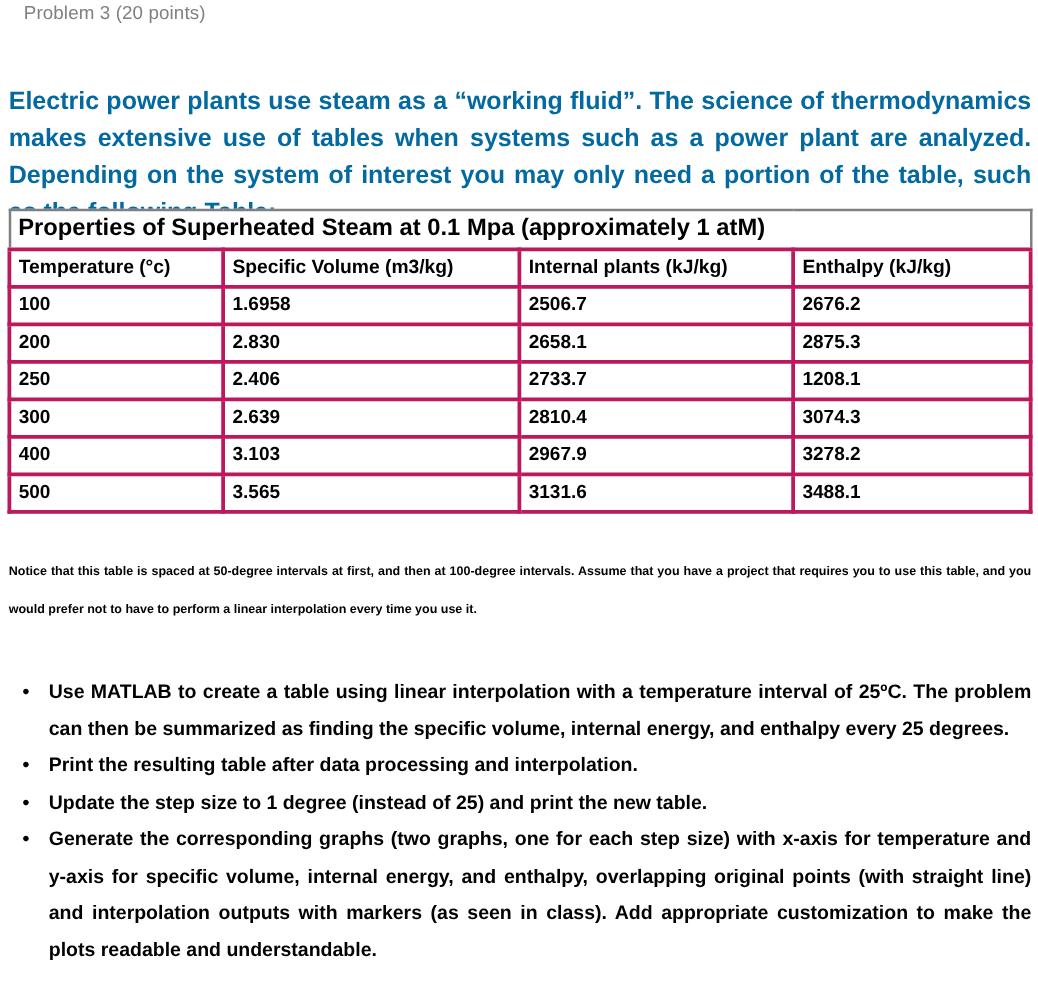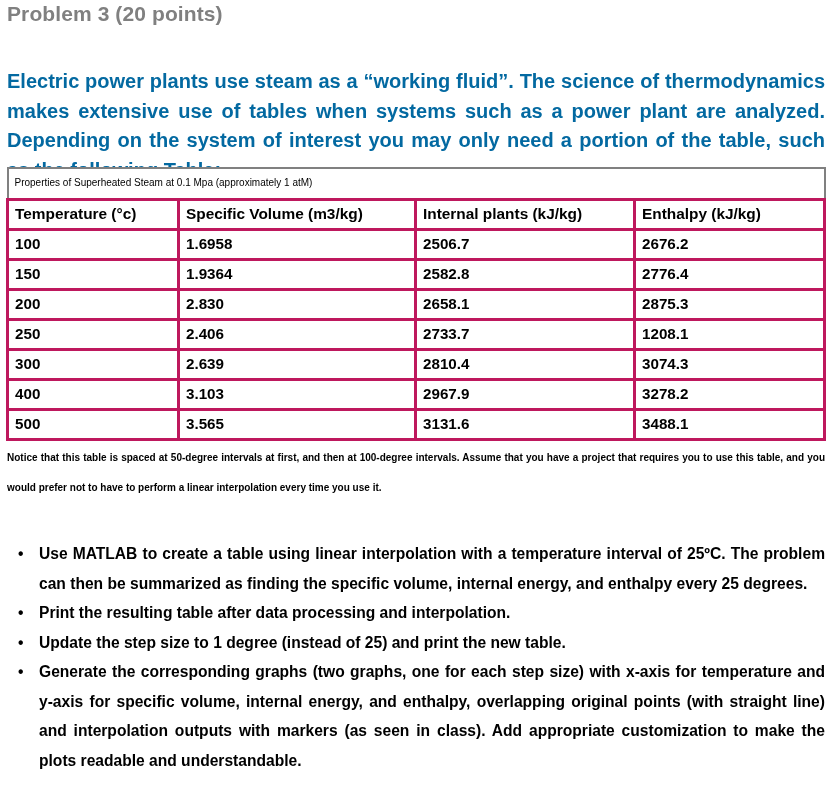--- a/index.html
+++ b/index.html
@@ -16,24 +16,24 @@
   }
   .page {
     position: relative;
     width: 830px;
     height: 785px;
     box-sizing: border-box;
     padding: 0;
   }
   .problem-title {
     position: absolute;
-    left: 7px;
+    left: 19px;
     top: 2px;
-    font-size: 21px;
-    font-weight: bold;
+    font-size: 15px;
+    font-weight: normal;
     color: #808080;
     letter-spacing: 0.1px;
     white-space: nowrap;
   }
   .intro-para {
     position: absolute;
     left: 7px;
     top: 67px;
     width: 818px;
     font-size: 20px;
@@ -56,22 +56,22 @@
   .steam-table td {
     border: 3px solid #be185d;
     font-size: 15.2px;
     line-height: 1.05;
     padding: 3px 0 4px 6px;
     vertical-align: middle;
     color: #000000;
     height: 20px;
   }
   .steam-table td.caption-cell {
-    font-weight: normal;
-    font-size: 10px;
+    font-weight: bold;
+    font-size: 19px;
     padding-top: 4px;
     padding-bottom: 5px;
     border-left: none;
     border-right: none;
     border-top: none;
   }
   .steam-table tr.header-row td {
     font-weight: bold;
     font-size: 15.4px;
   }
@@ -154,26 +154,20 @@
         <td>Internal plants (kJ/kg)</td>
         <td>Enthalpy (kJ/kg)</td>
       </tr>
       <tr class="data-row">
         <td>100</td>
         <td>1.6958</td>
         <td>2506.7</td>
         <td>2676.2</td>
       </tr>
       <tr class="data-row">
-        <td>150</td>
-        <td>1.9364</td>
-        <td>2582.8</td>
-        <td>2776.4</td>
-      </tr>
-      <tr class="data-row">
         <td>200</td>
         <td>2.830</td>
         <td>2658.1</td>
         <td>2875.3</td>
       </tr>
       <tr class="data-row">
         <td>250</td>
         <td>2.406</td>
         <td>2733.7</td>
         <td>1208.1</td>

